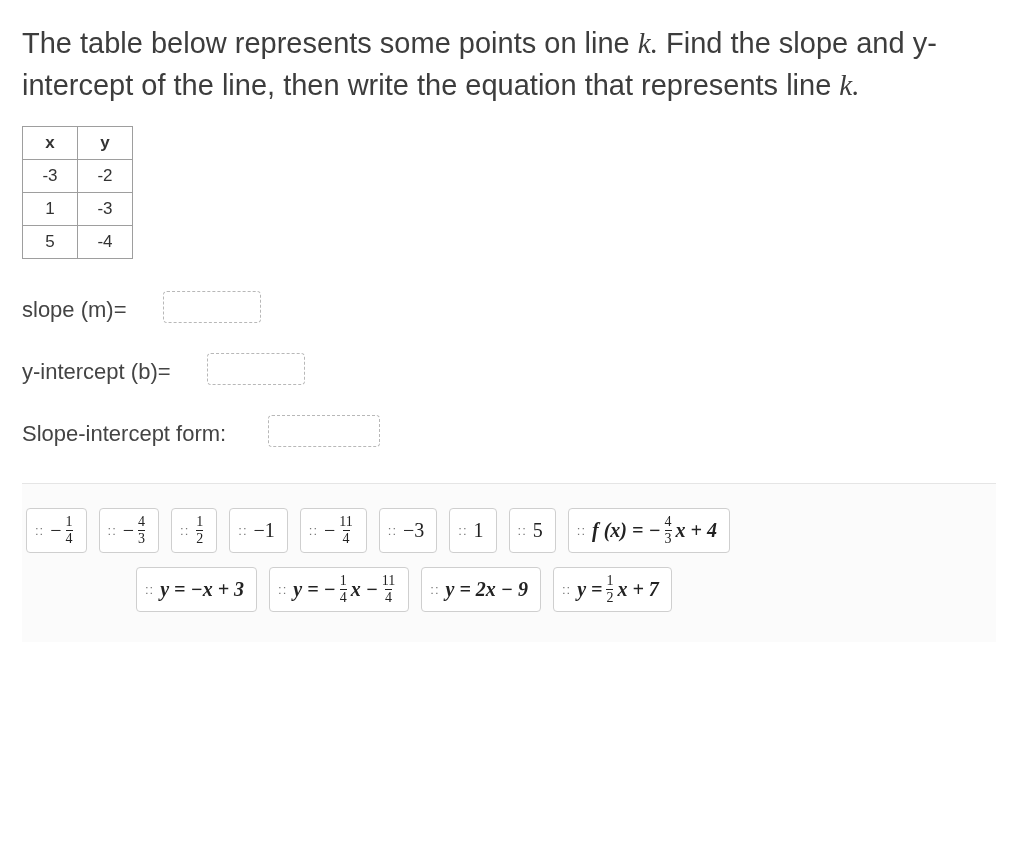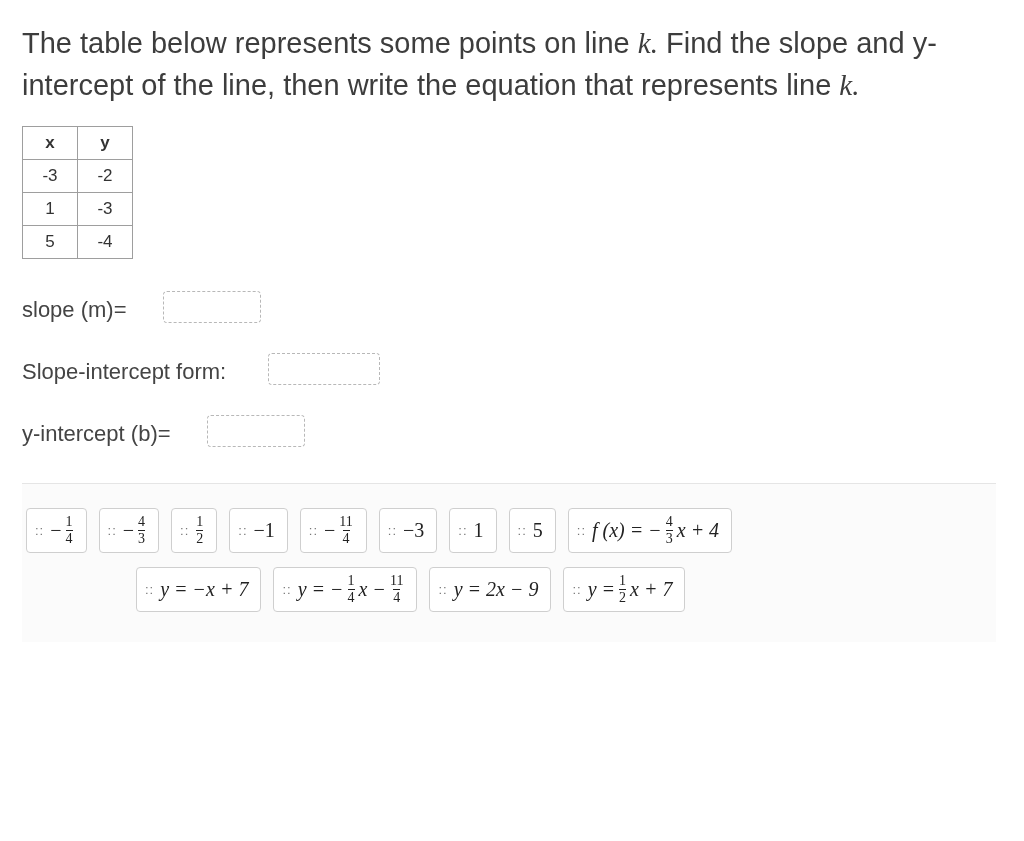--- a/index.html
+++ b/index.html
@@ -82,21 +82,21 @@
     min-height: 34px;
     box-sizing: border-box;
   }
   .handle {
     font-size: 13px;
     letter-spacing: 1px;
     color: #777;
     margin-right: 6px;
     line-height: 6px;
   }
-  .mathi { font-style: italic; font-family: Georgia, 'Times New Roman', serif; }
+  .mathi { font-style: italic; font-family: Georgia, 'Times New Roman', serif; font-weight: bold; }
   .frac {
     display: inline-flex;
     flex-direction: column;
     align-items: center;
     font-size: 14px;
     line-height: 1;
     vertical-align: middle;
     margin: 0 1px;
   }
   .frac .num { padding-bottom: 1px; }
@@ -132,29 +132,29 @@
     </tr>
   </tbody>
     </table>
 
   <div class="formrow">
     <span>slope (m)=</span>
     <span class="dropzone"></span>
   </div>
 
   <div class="formrow">
+    <span>y-intercept (b)=</span>
+    <span class="dropzone"></span>
+  </div>
+
+  <div class="formrow">
     <span>Slope-intercept form:</span>
     <span class="dropzone wide" style="margin-left:8px;"></span>
   </div>
 
-  <div class="formrow">
-    <span>y-intercept (b)=</span>
-    <span class="dropzone"></span>
-  </div>
-
   <div class="tilebar">
     <div class="tilerow">
       <div class="tile">
         <span class="handle">::</span>
         <span class="expr">
             <span>−</span>
           <span class="frac">
               <span class="num">1</span>
               <span class="den">4</span>
             </span>
@@ -214,21 +214,21 @@
               <span class="den">3</span>
             </span>
           <span class="mathi">x + 4</span>
         </span>
       </div>
     </div>
 
     <div class="tilerow second">
       <div class="tile">
         <span class="handle">::</span>
-        <span class="expr mathi">y = −x + 7</span>
+        <span class="expr mathi">y = −x + 3</span>
       </div>
       <div class="tile">
         <span class="handle">::</span>
         <span class="expr">
           <span class="mathi">y = −</span>
           <span class="frac">
               <span class="num">1</span>
               <span class="den">4</span>
             </span>
           <span class="mathi">x − </span>

